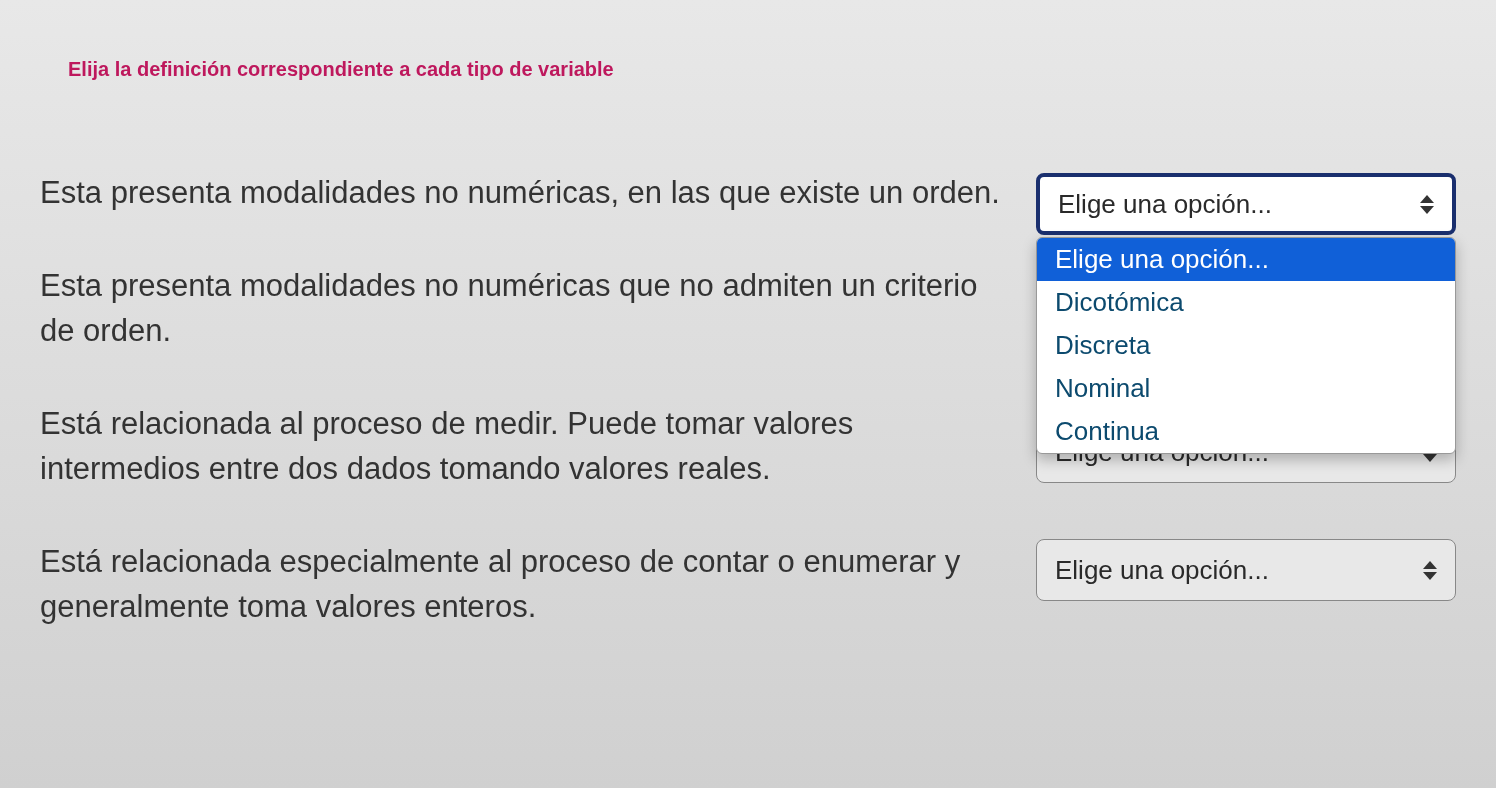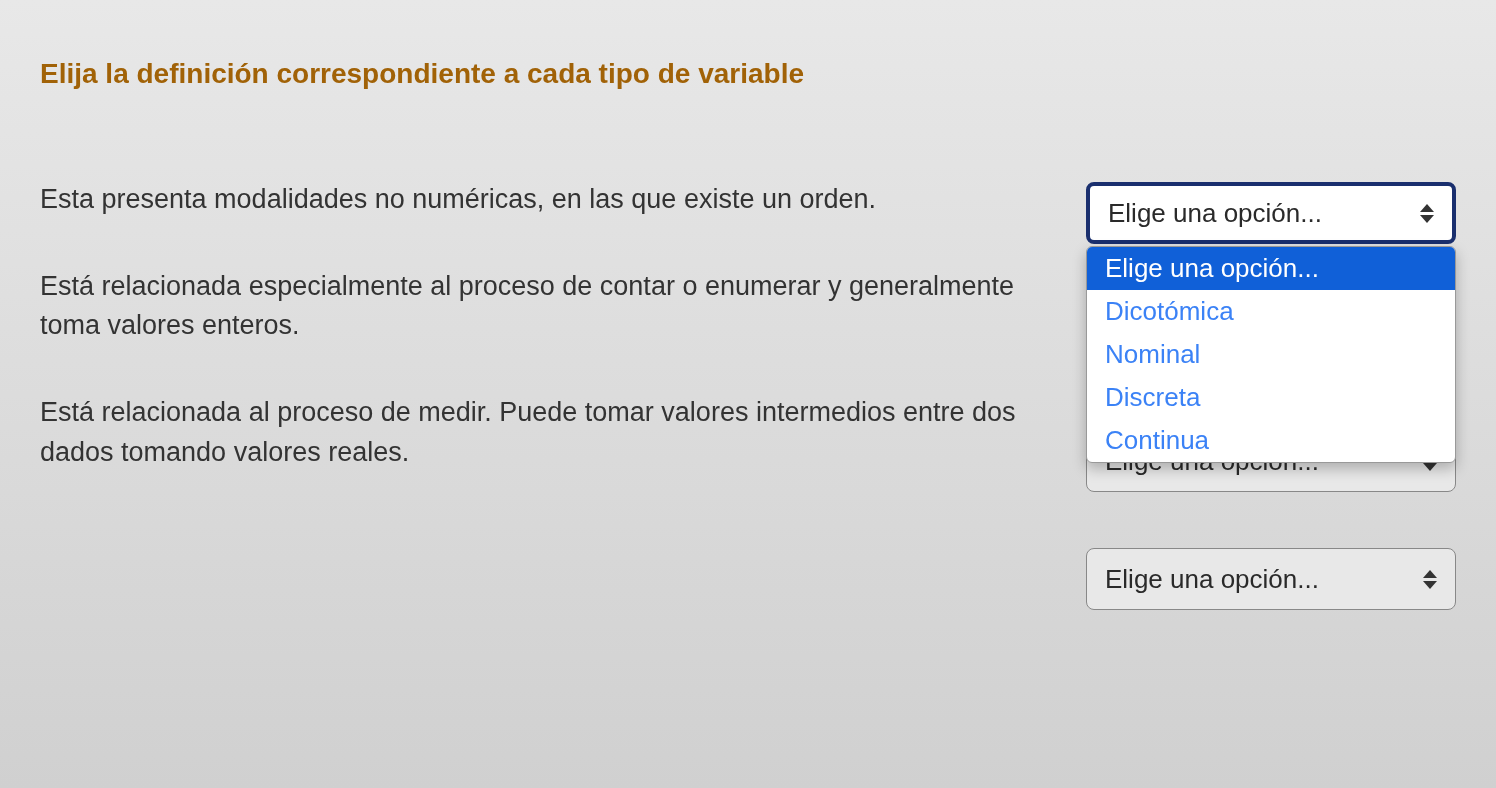--- a/index.html
+++ b/index.html
@@ -9,41 +9,42 @@
     }
     body {
       font-family: Arial, Helvetica, sans-serif;
       background: linear-gradient(to bottom, #e8e8e8, #d0d0d0);
       width: 1496px;
       height: 788px;
       padding: 58px 40px;
       color: #2a2a2a;
     }
     .question-title {
-      font-size: 28px;
+      font-size: 20px;
       font-weight: bold;
-      color: #a16207;
+      color: #be185d;
       margin-bottom: 90px;
+      margin-left: 28px;
     }
     .content-area {
       display: flex;
       align-items: flex-start;
     }
     .definitions {
       flex: 1;
       padding-right: 30px;
     }
     .definition-item {
-      font-size: 27px;
+      font-size: 31px;
       color: #333;
       line-height: 1.45;
       margin-bottom: 48px;
     }
     .selectors {
-      width: 370px;
+      width: 420px;
       position: relative;
       padding-top: 2px;
     }
     .select-box {
       width: 100%;
       height: 62px;
       border: 1px solid #888;
       border-radius: 8px;
       background: #e8e8e8;
       display: flex;
@@ -95,54 +96,55 @@
       background: #fff;
       border: 1px solid #999;
       border-radius: 6px;
       box-shadow: 0 6px 14px rgba(0,0,0,0.25);
       z-index: 10;
       overflow: hidden;
     }
     .dropdown-option {
       padding: 6px 18px;
       font-size: 26px;
-      color: #3b82f6;
+      color: #0c4a6e;
       cursor: pointer;
     }
     .dropdown-option.selected {
       background: #1060d8;
       color: #fff;
     }
   </style>
 </head>
 <body>
 
 <div class="question-title">Elija la definición correspondiente a cada tipo de variable</div>
 
 <div class="content-area">
   <div class="definitions">
     <div class="definition-item">Esta presenta modalidades no numéricas, en las que existe un orden.</div>
+    <div class="definition-item">Esta presenta modalidades no numéricas que no admiten un criterio de orden.</div>
+    <div class="definition-item">Está relacionada al proceso de medir. Puede tomar valores intermedios entre dos dados tomando valores reales.</div>
     <div class="definition-item">Está relacionada especialmente al proceso de contar o enumerar y generalmente toma valores enteros.</div>
-    <div class="definition-item">Está relacionada al proceso de medir. Puede tomar valores intermedios entre dos dados tomando valores reales.</div>
   </div>
 
   <div class="selectors">
     <div class="select-box active">
       <span>Elige una opción...</span>
       <span class="sort-icon">
         <span class="tri-up"></span>
         <span class="tri-down"></span>
       </span>
     </div>
 
     <div class="dropdown-panel">
       <div class="dropdown-option selected">Elige una opción...</div>
       <div class="dropdown-option">Dicotómica</div>
+      <div class="dropdown-option">Discreta</div>
       <div class="dropdown-option">Nominal</div>
-      <div class="dropdown-option">Discreta</div>
       <div class="dropdown-option">Continua</div>
     </div>
 
     <div class="select-box row4">
       <span>Elige una opción...</span>
       <span class="sort-icon">
         <span class="tri-up"></span>
         <span class="tri-down"></span>
       </span>
     </div>

